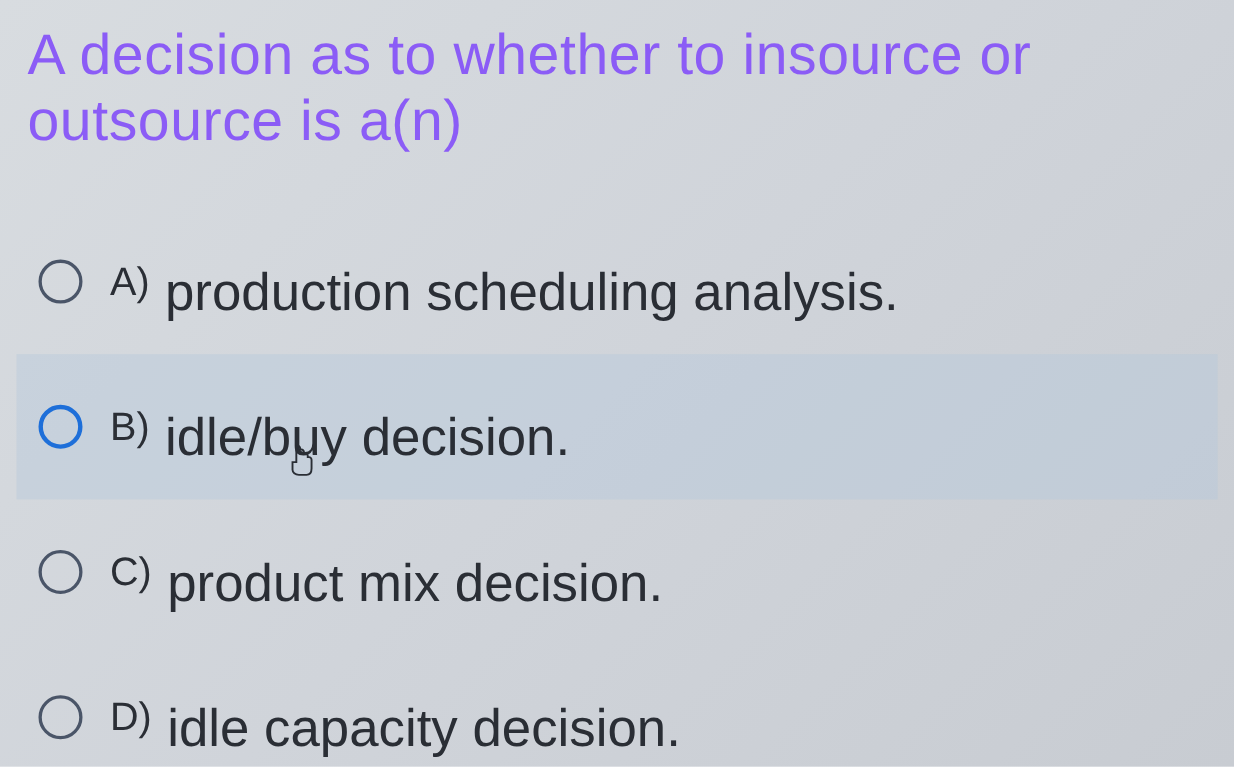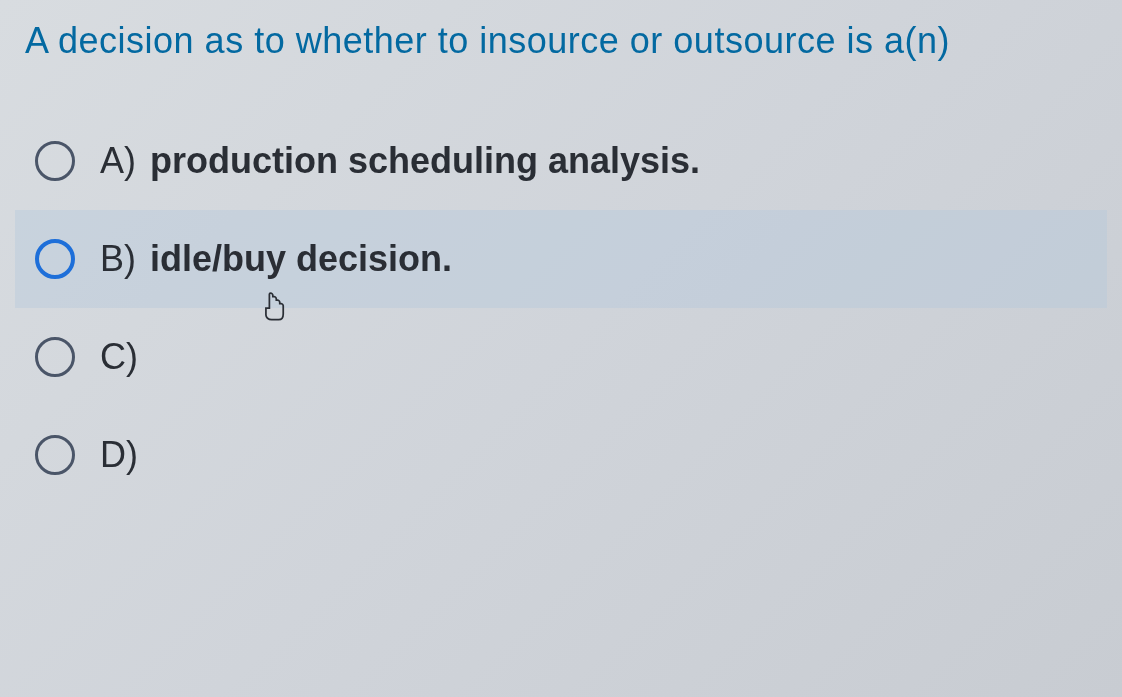--- a/index.html
+++ b/index.html
@@ -10,23 +10,23 @@
     body {
       font-family: 'Segoe UI', Tahoma, Geneva, Verdana, sans-serif;
       background: linear-gradient(135deg, #d8dce0 0%, #d0d4da 50%, #c8ccd2 100%);
       width: 1122px;
       height: 697px;
       padding: 20px 15px;
       color: #2a2e35;
       overflow: hidden;
     }
     .question-text {
-      font-size: 36px;
+      font-size: 52px;
       font-weight: 400;
-      color: #0369a1;
+      color: #8b5cf6;
       margin-bottom: 50px;
       padding: 0 10px;
       letter-spacing: 0.5px;
     }
     .options-container {
       display: flex;
       flex-direction: column;
     }
     .option {
       display: flex;
@@ -50,23 +50,24 @@
       border-color: #1e6fd9;
       border-width: 4px;
     }
     .option-label {
       font-size: 36px;
       font-weight: 400;
       color: #2a2e35;
       margin-right: 14px;
     }
     .option-text {
-      font-size: 36px;
-      font-weight: 700;
+      font-size: 48px;
+      font-weight: 400;
       color: #2a2e35;
+      margin-top: 21px;
     }
     .cursor-icon {
       position: absolute;
       left: 245px;
       top: 82px;
       width: 28px;
       height: 30px;
     }
     .cursor-icon svg {
       width: 100%;
@@ -93,20 +94,22 @@
     <div class="cursor-icon">
       <svg viewBox="0 0 24 26" xmlns="http://www.w3.org/2000/svg">
         <path d="M 8 2 L 8 14 L 5 14 L 5 20 C 5 22 7 24 10 24 L 16 24 C 19 24 20 22 20 19 L 20 12 C 20 11 19 10 18 10 L 17 10 L 17 9 C 17 8 16 7 15 7 L 14 7 L 14 6 C 14 5 13 4 12 4 L 11 4 L 11 3 C 11 2 10 1 9 1 C 8 1 8 2 8 2 Z" fill="none" stroke="#2a2e35" stroke-width="1.5"></path>
       </svg>
     </div>
   </div>
 
   <div class="option">
     <div class="radio-circle"></div>
     <span class="option-label">C)</span>
+    <span class="option-text">product mix decision.</span>
   </div>
 
   <div class="option">
     <div class="radio-circle"></div>
     <span class="option-label">D)</span>
+    <span class="option-text">idle capacity decision.</span>
   </div>
 
 </div>
 
 </body></html>

